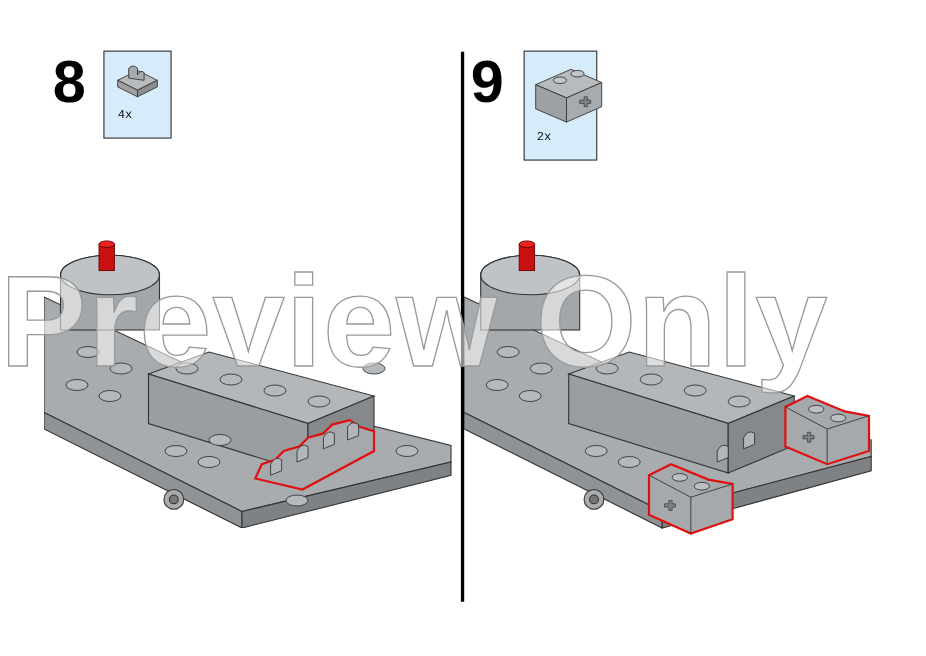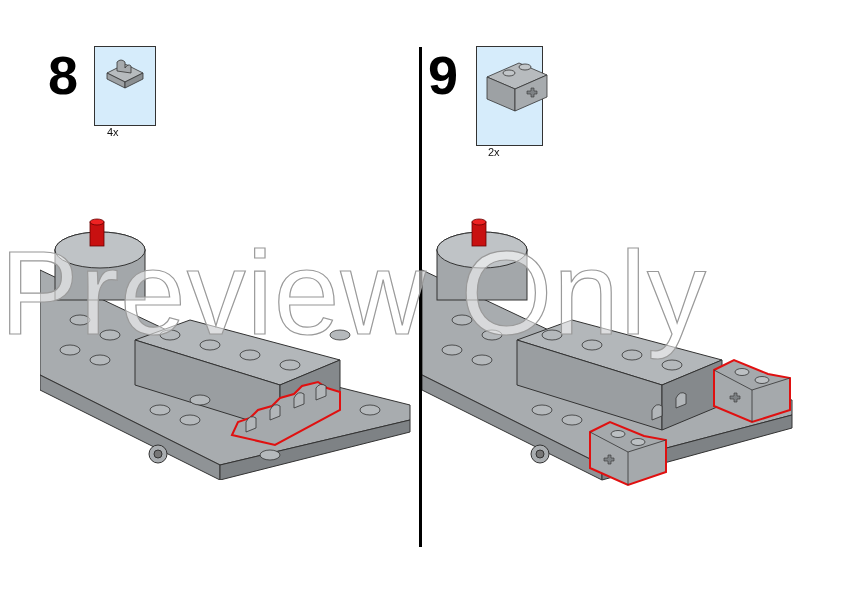--- a/index.html
+++ b/index.html
@@ -1,22 +1,22 @@
 <!DOCTYPE html>
 <html><head>
 <meta charset="utf-8">
 <style>
   html,body{margin:0;padding:0;background:#fff;}
   body{width:842px;height:596px;position:relative;overflow:hidden;font-family:"Liberation Sans",sans-serif;}
   .step-num{position:absolute;font-weight:bold;font-size:54px;line-height:54px;color:#000;font-family:"Liberation Sans",sans-serif;}
   .callout{position:absolute;background:#d6ecfb;border:1.5px solid #333;box-sizing:border-box;}
-  .qty{position:absolute;font-size:11px;color:#111;font-family:Liberation Sans, sans-serif;margin-top:27px;}
+  .qty{position:absolute;font-size:11px;color:#111;font-family:Liberation Mono, monospace;}
   .divider{position:absolute;left:419px;top:47px;width:3px;height:500px;background:#000;}
   .scene{position:absolute;}
-  .watermark{position:absolute;left:0;top:228px;width:688px;text-align:center;font-size:118px;line-height:130px;color:rgba(255,255,255,0.55);-webkit-text-stroke:1.2px #9a9a9a;font-family:"Liberation Sans",sans-serif;letter-spacing:1px;pointer-events:none;white-space:nowrap;}
+  .watermark{position:absolute;left:0;top:228px;width:688px;text-align:center;font-size:118px;line-height:130px;color:rgba(255,255,255,0.55);-webkit-text-stroke:1.2px #9a9a9a;font-family:"Liberation Sans",sans-serif;letter-spacing:1px;pointer-events:none;white-space:nowrap;font-weight:bold;}
 </style>
 </head>
 <body>
 
 <div>
   <div class="step-num" style="left:48px;top:48px;">8</div>
   <div class="callout" style="left:94px;top:46px;width:62px;height:80px;">
     <svg width="60" height="60" viewBox="0 0 60 60" style="position:absolute;left:0;top:0;">
       <polygon points="12,26 30,17 48,26 30,35" fill="#b7bbbe" stroke="#333" stroke-width="0.8"></polygon>
       <polygon points="12,26 30,35 30,41 12,32" fill="#9da1a4" stroke="#333" stroke-width="0.8"></polygon>

